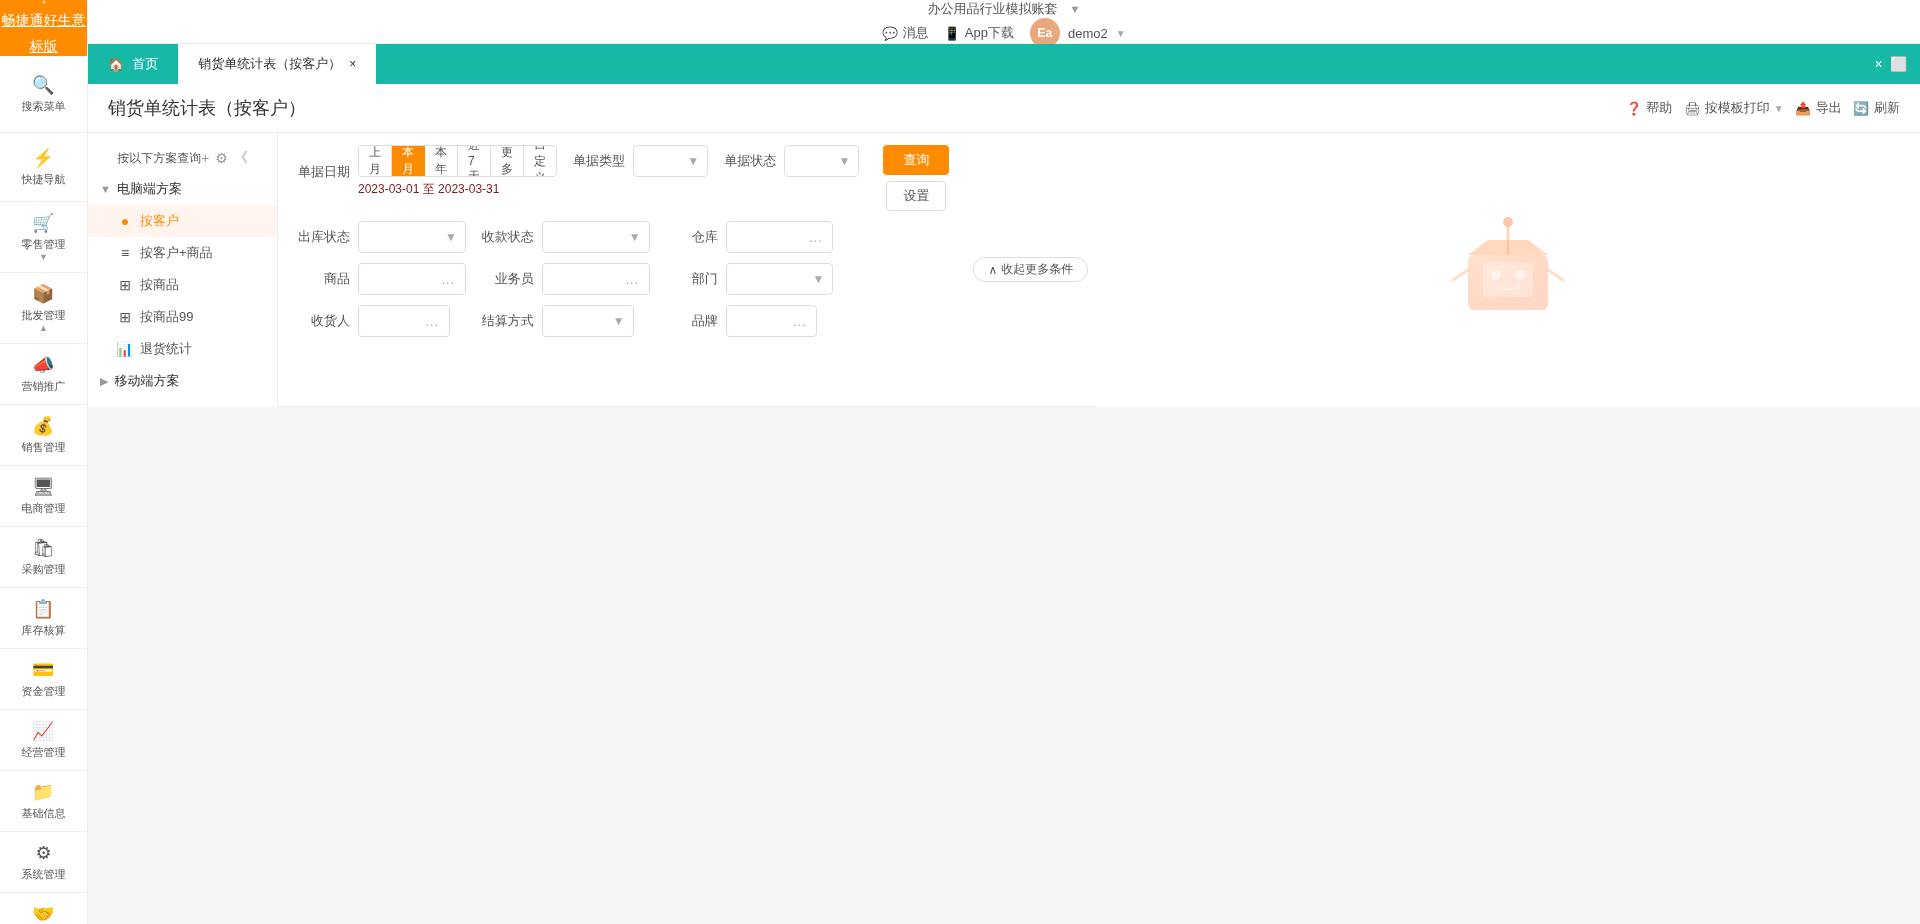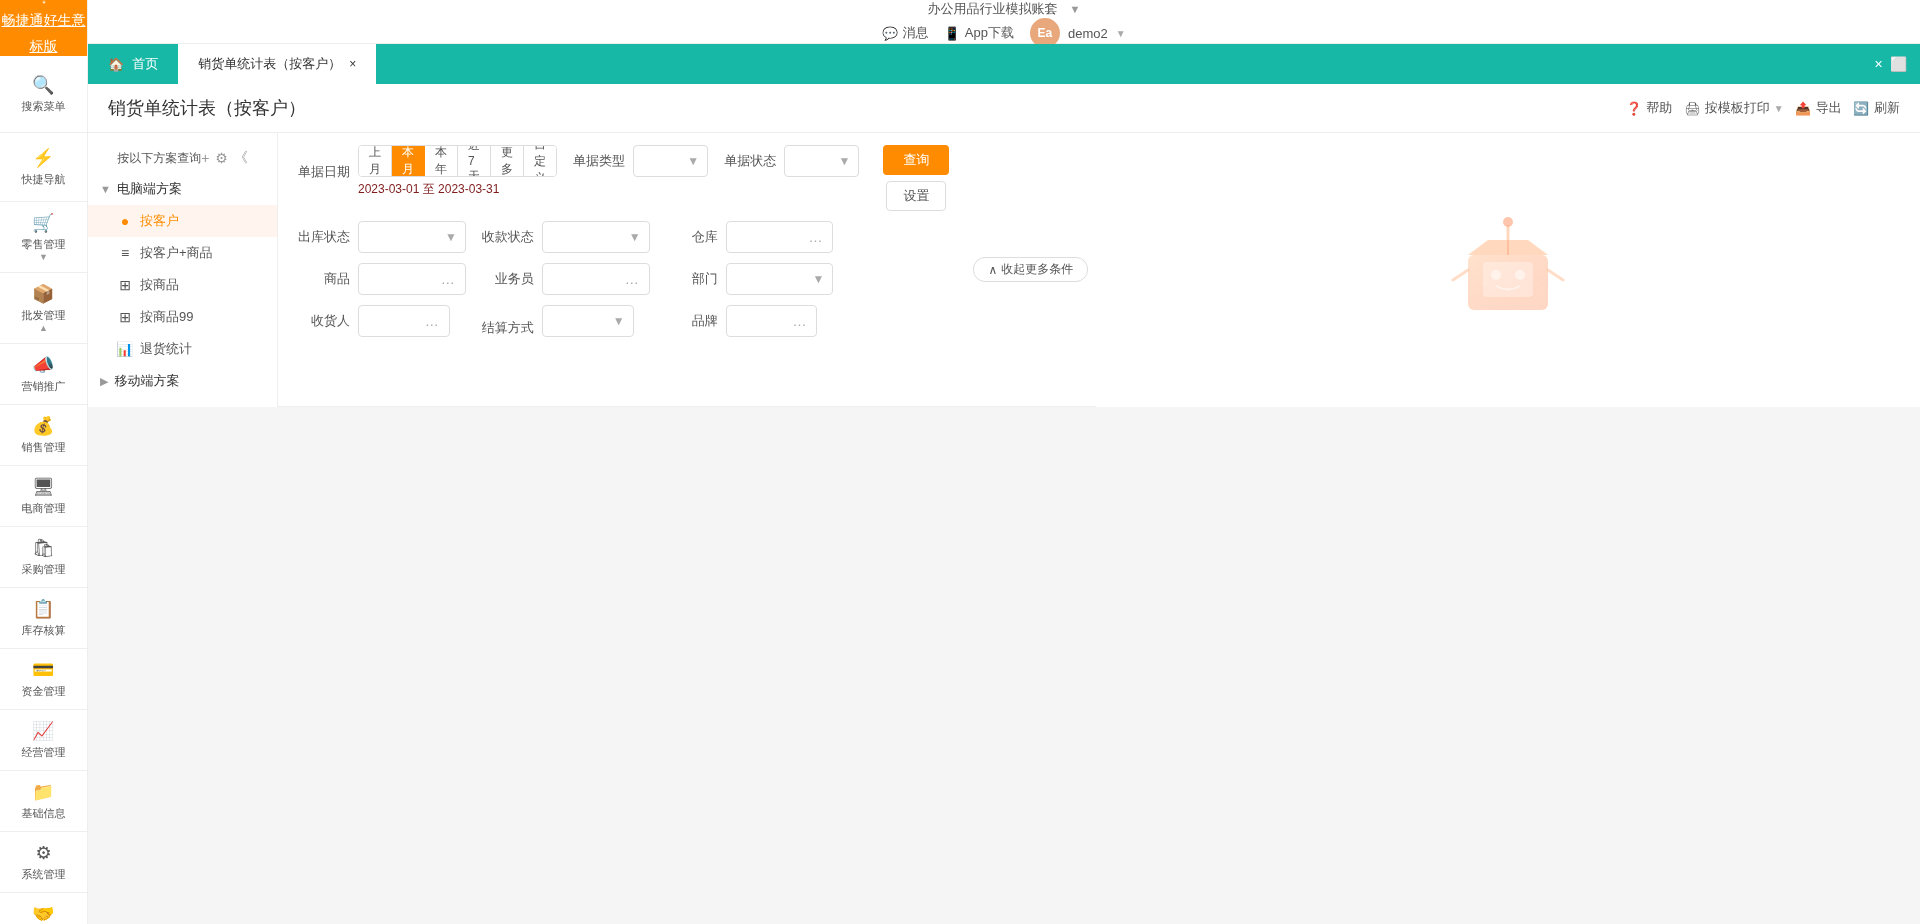--- a/index.html
+++ b/index.html
@@ -445,21 +445,21 @@
 
           <div style="display:flex;align-items:center;gap:28px;">
             <div style="display:flex;align-items:center;gap:8px;flex:1;">
               <span class="filter-label">收货人</span>
               <div class="filter-control" style="flex:1;">
                 <span class="ctrl-text"></span>
                 <span class="ctrl-dots">…</span>
               </div>
             </div>
 
-            <div style="display:flex;align-items:flex-end;gap:8px;flex:1;">
+            <div style="display:flex;align-items:center;gap:8px;flex:1;">
               <span class="filter-label">结算方式</span>
               <div class="filter-control" style="flex:1;">
                 <span class="ctrl-text"></span>
                 <span class="ctrl-arrow">▼</span>
               </div>
             </div>
 
             <div style="display:flex;align-items:center;gap:8px;flex:1;">
               <span class="filter-label">品牌</span>
               <div class="filter-control" style="flex:1;">

